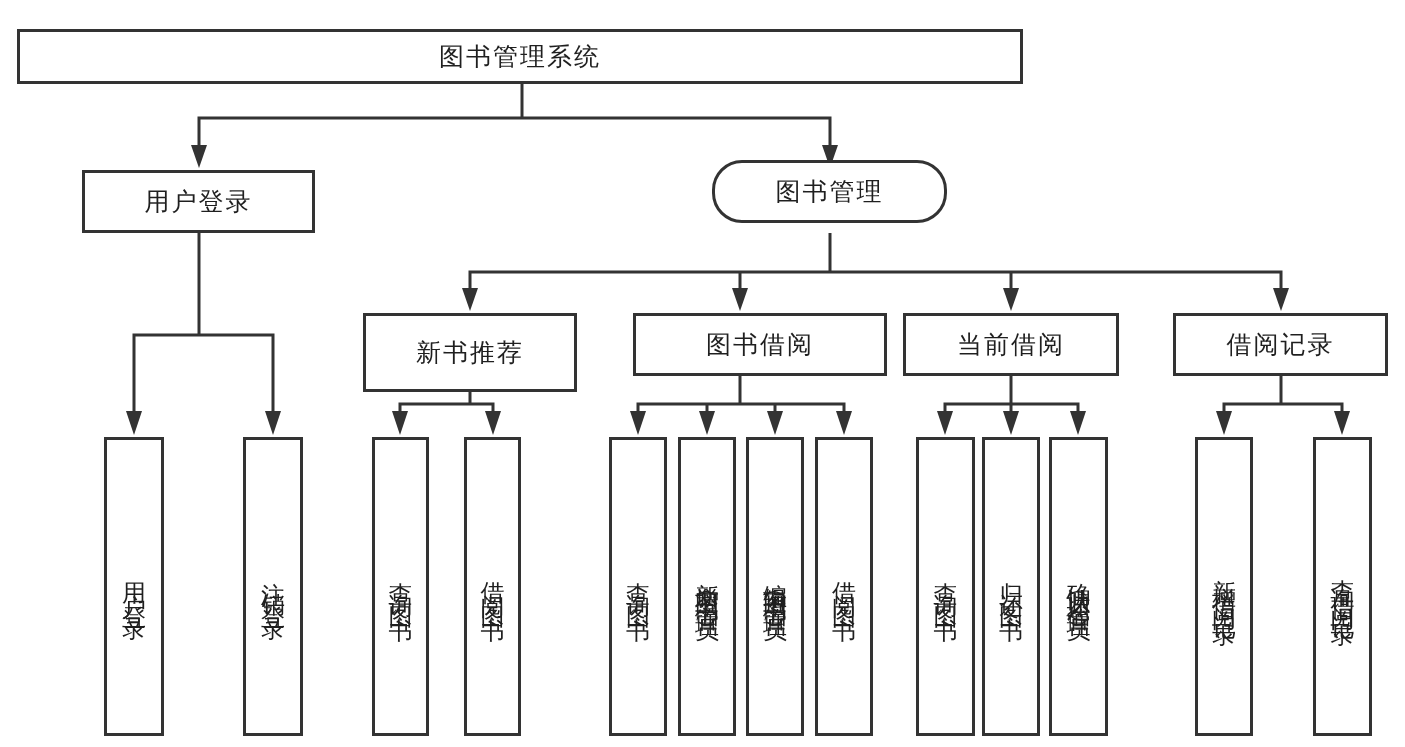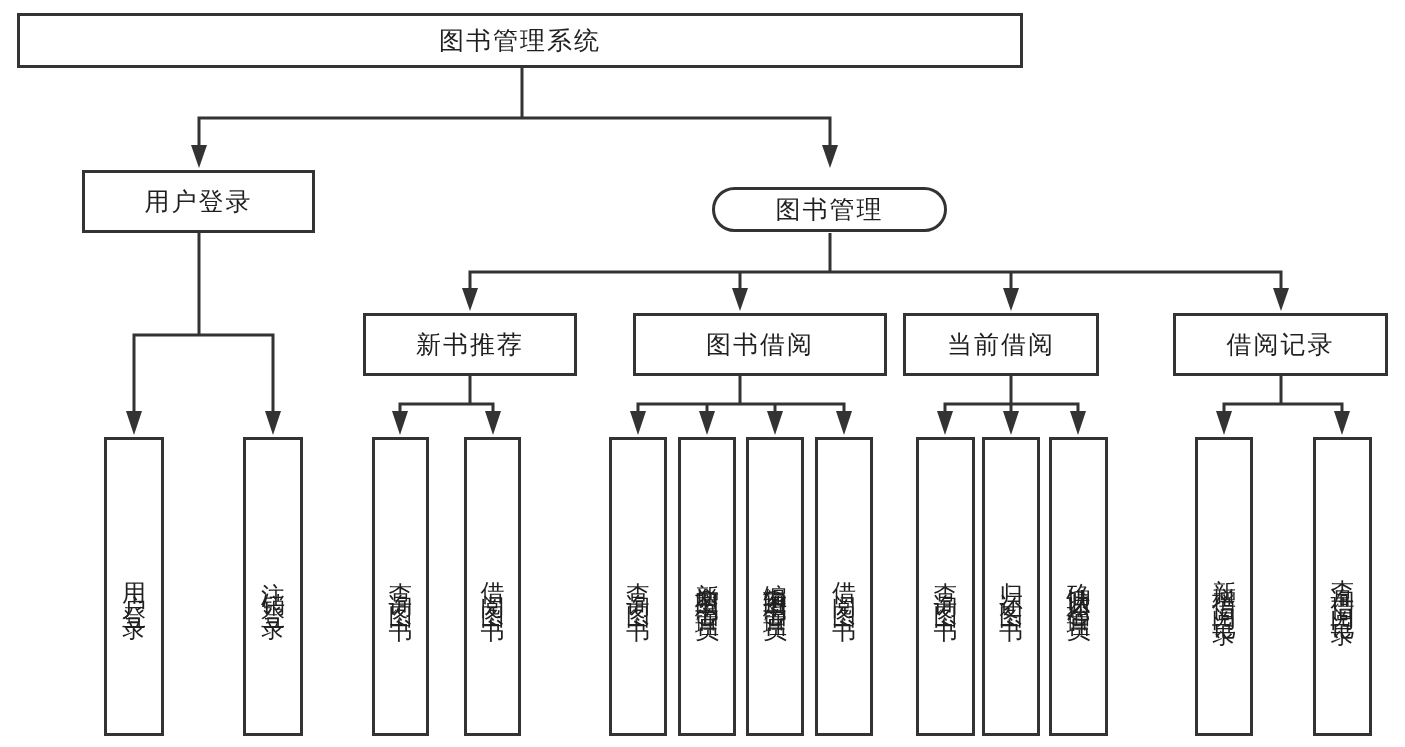--- a/index.html
+++ b/index.html
@@ -106,28 +106,28 @@
 
       <polygon points="937,411 953,411 945,435"></polygon>
       <polygon points="1003,411 1019,411 1011,435"></polygon>
       <polygon points="1070,411 1086,411 1078,435"></polygon>
 
       <polygon points="1216,411 1232,411 1224,435"></polygon>
       <polygon points="1334,411 1350,411 1342,435"></polygon>
     </g>
   </svg>
 
-  <div class="node" style="left:17px; top:13px; width:1006px; height:55px;">图书管理系统</div>
+  <div class="node" style="left:17px; top:29px; width:1006px; height:55px;">图书管理系统</div>
 
   <div class="node" style="left:82px; top:170px; width:233px; height:63px;">用户登录</div>
-  <div class="node" style="left:712px; top:187px; width:235px; height:45px;border-radius:30px;">图书管理</div>
+  <div class="node" style="left:712px; top:160px; width:235px; height:63px;border-radius:30px;">图书管理</div>
 
-  <div class="node" style="left:363px; top:313px; width:214px; height:63px;">新书推荐</div>
+  <div class="node" style="left:363px; top:313px; width:214px; height:79px;">新书推荐</div>
   <div class="node" style="left:633px; top:313px; width:254px; height:63px;">图书借阅</div>
-  <div class="node" style="left:903px; top:313px; width:196px; height:63px;">当前借阅</div>
+  <div class="node" style="left:903px; top:313px; width:216px; height:63px;">当前借阅</div>
   <div class="node" style="left:1173px; top:313px; width:215px; height:63px;">借阅记录</div>
 
   <div class="node leaf" style="left:104px; top:437px; width:60px; height:299px;">
     <span class="vtext">用户登录</span>
   </div>
   <div class="node leaf" style="left:243px; top:437px; width:60px; height:299px;">
     <span class="vtext">注销登录</span>
   </div>
 
   <div class="node leaf" style="left:372px; top:437px; width:57px; height:299px;">

